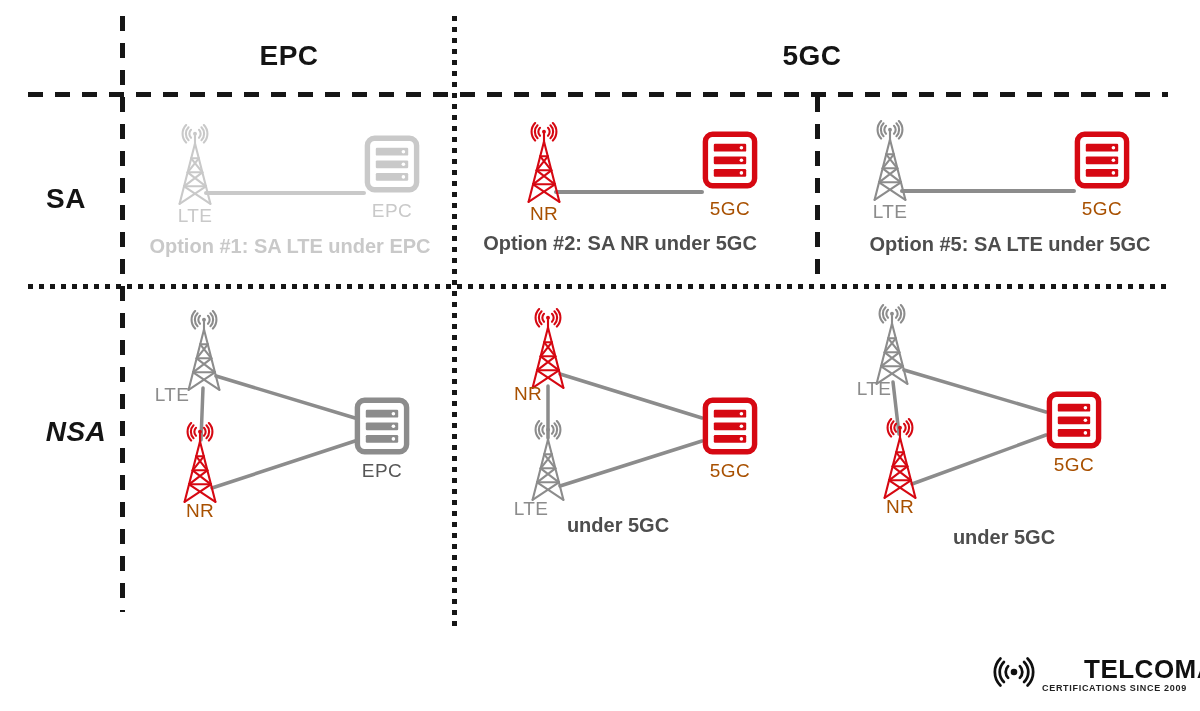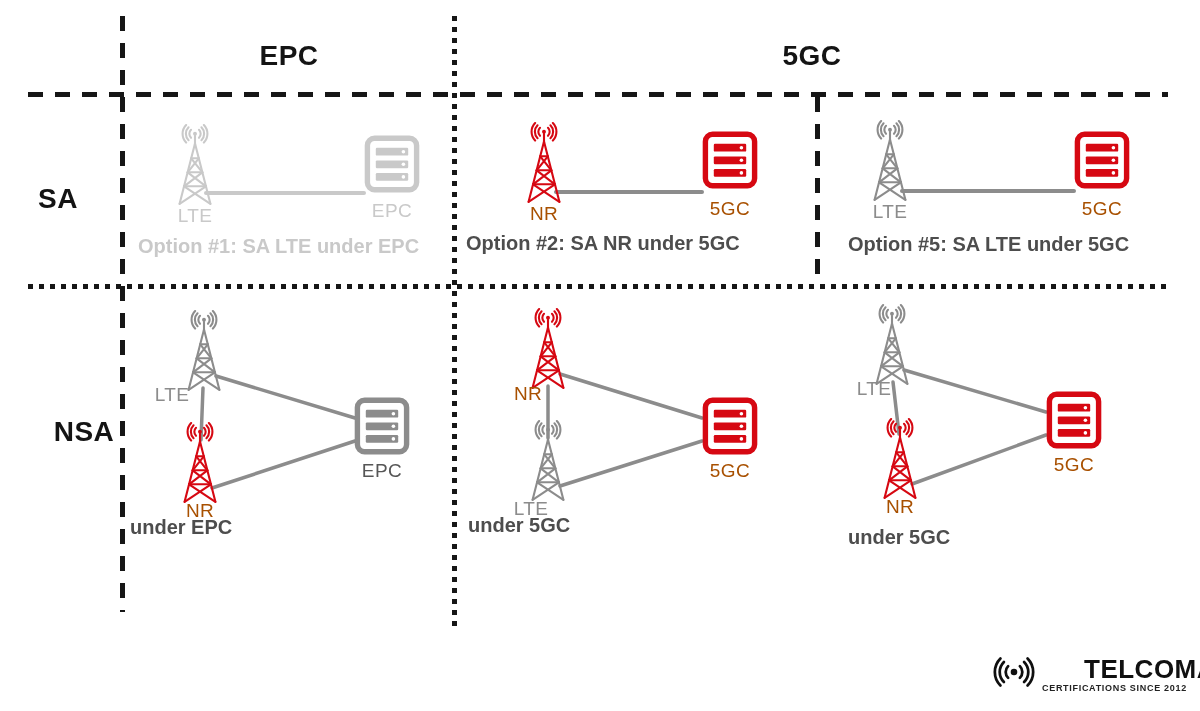--- a/index.html
+++ b/index.html
@@ -4,21 +4,21 @@
 <style>
   * { margin:0; padding:0; box-sizing:border-box; }
   html,body { width:1200px; height:711px; }
   body {
     font-family:"Liberation Sans","DejaVu Sans",sans-serif;
     background:#ffffff; position:relative; overflow:hidden;
   }
   .abs { position:absolute; }
   .hdr { font-size:28px; font-weight:700; color:#141414; text-align:center; letter-spacing:.5px; }
   .nodelbl { font-size:19px; font-weight:400; text-align:center; letter-spacing:.4px; }
-  .caption { font-size:20px; font-weight:600; color:var(--caption,#4d4d4d); line-height:1.3; }
+  .caption { font-size:20px; font-weight:600; color:var(--caption,#4d4d4d); text-align:center; line-height:1.3; }
   .caption.light { color:var(--lightgray,#c9c9c9); }
   .gray   { color:var(--gray,#8c8c8c); }
   .lightgray { color:var(--lightgray,#c9c9c9); }
   .orange { color:var(--orange,#a85000); }
   .darkgray { color:var(--darkgray,#565656); }
   .ic-red  { color:var(--red,#d60812); }
   .ic-gray { color:var(--gray,#8c8c8c); }
   .ic-light{ color:var(--lightgray,#c9c9c9); }
   .node { position:absolute; z-index:2; }
   .lbl  { position:absolute; z-index:3; }
@@ -82,22 +82,22 @@
 </svg>
 
 <div class="abs dash-v" style="left:120px; top:16px;  width:5px; height:596px;"></div>
 <div class="abs dot-v" style="left:452px; top:16px;  width:5px; height:616px;"></div>
 <div class="abs dash-v" style="left:815px; top:97px; width:5px; height:188px;"></div>
 <div class="abs dash-h" style="left:28px;  top:92px;  width:1140px; height:5px;"></div>
 <div class="abs dot-h" style="left:28px;  top:284px; width:1140px; height:5px;"></div>
 
 <div class="abs hdr" style="left:123px; top:40px; width:332px;">EPC</div>
 <div class="abs hdr" style="left:455px; top:40px; width:714px;">5GC</div>
-<div class="abs hdr" style="left:16px; top:183px; width:84px;">SA</div>
-<div class="abs hdr" style="left:36px; top:416px; width:96px;">NSA</div>
+<div class="abs hdr" style="left:24px; top:183px; width:84px;">SA</div>
+<div class="abs hdr" style="left:28px; top:416px; width:96px;font-style:italic;">NSA</div>
 
 <svg class="conn">
   <line class="ln-light" x1="206" y1="193" x2="364" y2="193"></line>
   <line class="ln-gray" x1="556" y1="192" x2="702" y2="192"></line>
   <line class="ln-gray" x1="902" y1="191" x2="1074" y2="191"></line>
 
   <line class="ln-grayt" x1="216" y1="376" x2="355" y2="418"></line>
   <line class="ln-grayt" x1="212" y1="488" x2="355" y2="441"></line>
   <line class="ln-grayt" x1="203" y1="388" x2="201" y2="440"></line>
 
@@ -164,21 +164,20 @@
     </svg>
 </div>
 <div class="lbl nodelbl orange" style="left:165px; top:500px; width:70px;">NR</div>
 <div class="node ic-gray" style="left:352px; top:396px;">
   <svg width="60" height="60">
       <use href="#server"></use>
     </svg>
 </div>
 <div class="lbl nodelbl darkgray" style="left:348px; top:460px; width:68px;">EPC</div>
 <div class="abs caption" style="left:130px; top:514px; width:310px;">
-  <div>under EPC</div>
 </div>
 
 <div class="node ic-red" style="left:513px; top:308px;">
   <svg width="70" height="84">
       <use href="#tower"></use>
     </svg>
 </div>
 <div class="lbl nodelbl orange" style="left:496px; top:383px; width:64px;">NR</div>
 <div class="node ic-gray" style="left:513px; top:420px;">
   <svg width="70" height="84">
@@ -218,14 +217,14 @@
   <div>under 5GC</div>
 </div>
 
 <div class="abs" style="left:992px; top:648px; width:196px; height:52px;">
   <span class="abs" style="left:0; top:2px; color:#101010;">
     <svg width="44" height="44">
         <use href="#signal"></use>
       </svg>
   </span>
   <span class="abs logo-name" style="left:48px; top:6px;">TELCOMA</span>
-  <span class="abs logo-tag" style="left:50px; top:35px;">CERTIFICATIONS SINCE 2012</span>
+  <span class="abs logo-tag" style="left:50px; top:35px;">CERTIFICATIONS SINCE 2009</span>
 </div>
 
 </body></html>

